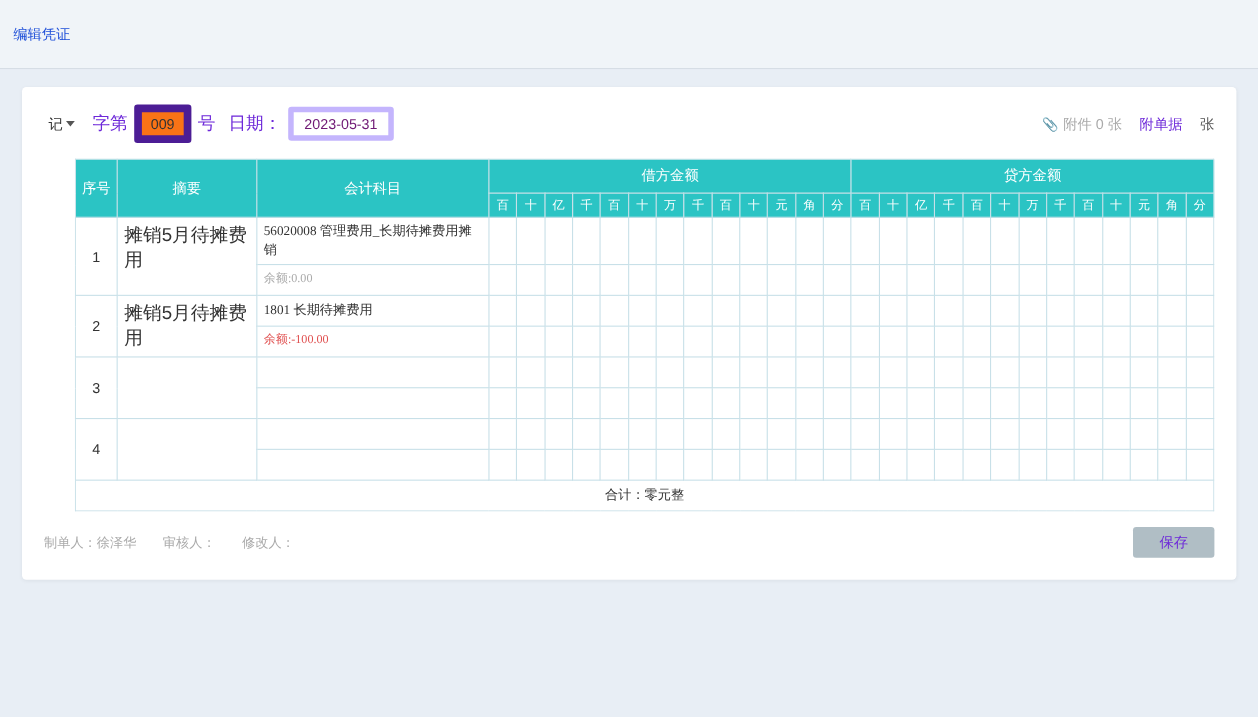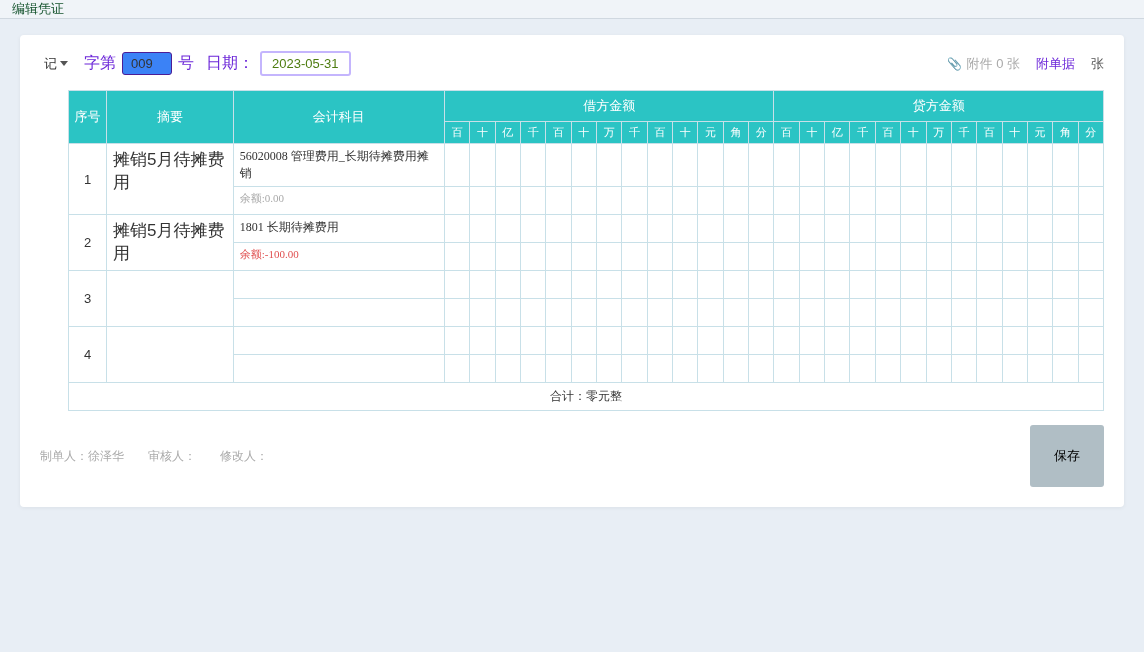--- a/index.html
+++ b/index.html
@@ -5,23 +5,23 @@
     * { box-sizing: border-box; margin: 0; padding: 0; }
     body {
       font-family: 'Microsoft YaHei', Arial, sans-serif;
       font-size: 13px;
       background: #e8eef5;
       color: #333;
     }
     .window-titlebar {
       background: #f0f4f8;
       border-bottom: 1px solid #d0d8e0;
-      padding: 0 12px;
-      font-size: 13px;
-      color: #14532d;
+      padding: 22px 12px;
+      font-size: 13px;
+      color: #1d4ed8;
     }
     .page-container {
       padding: 16px 20px;
       background: #e8eef5;
       min-height: 620px;
     }
     .page-header {
       display: flex;
       justify-content: space-between;
       align-items: center;
@@ -70,34 +70,34 @@
       align-items: center;
       gap: 3px;
       background: none;
       border: none;
       color: #333;
       font-size: 13px;
       cursor: pointer;
       padding: 2px 4px;
     }
     .field-box {
-      border: 1px solid #4c1d95;
+      border: 7px solid #4c1d95;
       border-radius: 3px;
       padding: 3px 8px;
       font-size: 13px;
       min-width: 50px;
-      background: #3b82f6;
+      background: #f97316;
       color: #333;
     }
     .date-box {
-      border: 2px solid #c4b5fd;
+      border: 5px solid #c4b5fd;
       border-radius: 3px;
       padding: 3px 10px;
       font-size: 13px;
-      color: #4d7c0f;
+      color: #701a75;
       background: #fff;
     }
     .right-controls {
       margin-left: auto;
       display: flex;
       align-items: center;
       gap: 16px;
       color: #999;
       font-size: 13px;
     }
@@ -190,24 +190,24 @@
       margin-top: 14px;
       display: flex;
       align-items: center;
       gap: 24px;
       color: #aaa;
       font-size: 12px;
     }
     .save-btn {
       margin-left: auto;
       background: #b0bec5;
-      color: #000000;
+      color: #6d28d9;
       border: none;
       border-radius: 3px;
-      padding: 22px 24px;
+      padding: 5px 24px;
       font-size: 13px;
       cursor: not-allowed;
       text-align: right;
     }
     .chevron-down {
       display: inline-block;
       width: 0;
       height: 0;
       border-left: 4px solid transparent;
       border-right: 4px solid transparent;

